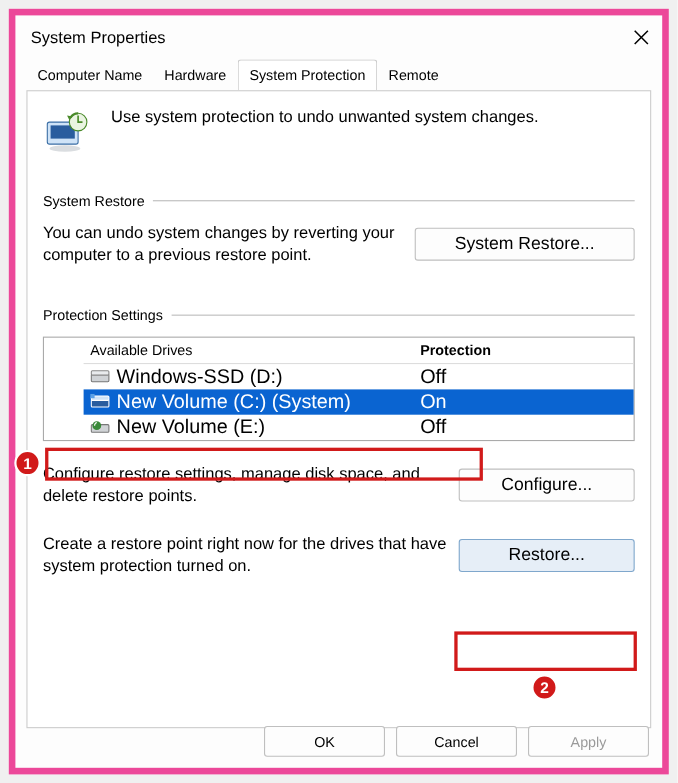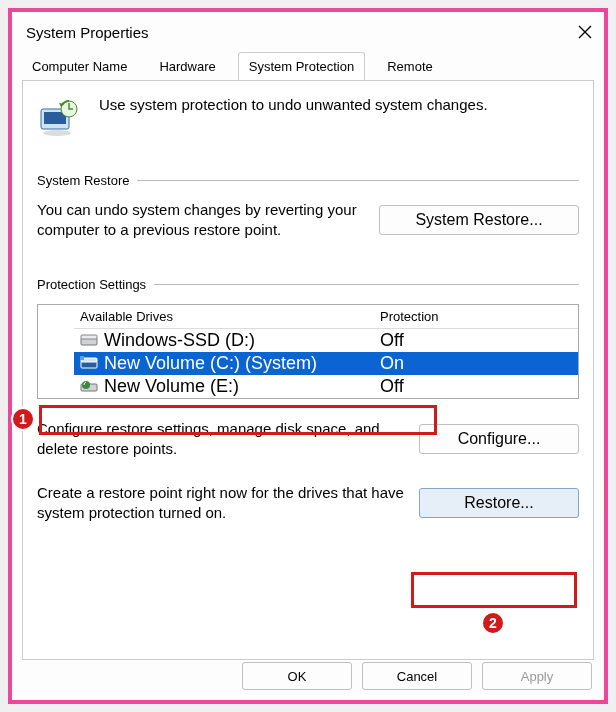--- a/index.html
+++ b/index.html
@@ -8,38 +8,38 @@
     padding: 8px;
     background: #f0f0f0;
     font-family: "Segoe UI", Tahoma, sans-serif;
     font-size: 13px;
     color: #000;
     width: 616px;
     height: 712px;
   }
   .window {
     background: #fdfdfd;
-    border: 4px solid #ec4899;
+    border: 6px solid #ec4899;
     width: 600px;
     height: 696px;
     position: relative;
   }
   .titlebar {
     height: 40px;
     display: flex;
     align-items: center;
     justify-content: space-between;
     padding: 0 12px 0 14px;
     font-size: 15px;
   }
   .close-x svg { display: block; }
   .tabstrip {
     display: flex;
     padding: 0 10px;
-    gap: 12px;
+    gap: 0;
     font-size: 13px;
     align-items: flex-end;
   }
   .tab {
     padding: 6px 10px;
     position: relative;
     cursor: pointer;
     color: #000;
   }
   .tab.active {
@@ -92,21 +92,21 @@
     margin-top: 6px;
     padding-left: 36px;
   }
   .dhdr {
     display: flex;
     font-size: 13px;
     padding: 4px 6px;
     border-bottom: 1px solid #ddd;
   }
   .col1 { width: 300px; }
-  .col2 { flex: 1; }
+  .col2 { flex: 1; font-weight: bold; }
   .drow {
     display: flex; align-items: center;
     padding: 1px 6px;
     font-size: 18px;
   }
   .drow.selected { background: #0a64d1; color: #fff; }
   .dicon { width: 20px; height: 16px; margin-right: 4px; display: inline-flex; align-items: center; }
   .dname { width: 276px; }
   .dprot { flex: 1; }
   .annot-red {

